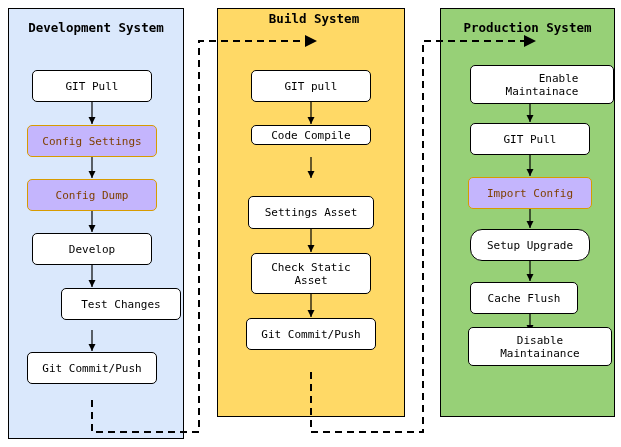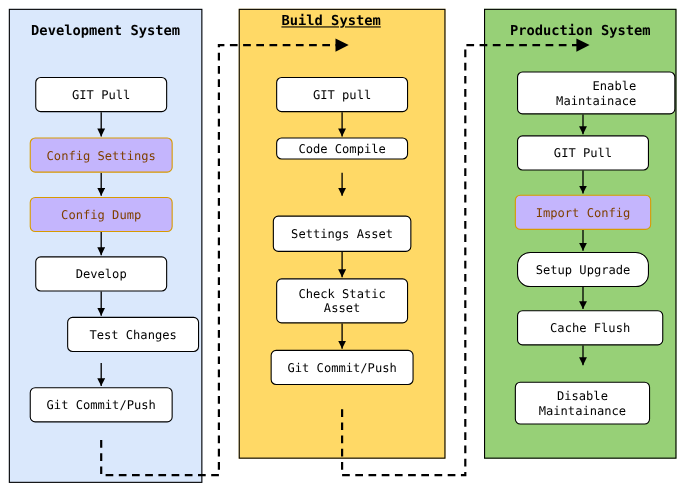--- a/index.html
+++ b/index.html
@@ -64,21 +64,21 @@
 </head>
 <body>
 
 <div id="canvas">
 
   <div class="column" id="col-development" style="left:8px; top:8px; width:176px; height:431px; background:#dae8fc;"></div>
   <div class="column" id="col-build" style="left:217px; top:8px; width:188px; height:409px; background:#ffd966;"></div>
   <div class="column" id="col-production" style="left:440px; top:8px; width:175px; height:409px; background:#97d077;"></div>
 
   <div class="col-title" style="left:8px; top:20px; width:176px;">Development System</div>
-  <div class="col-title" style="left:203px; top:11px; width:196px;text-decoration:underline;">Build System</div>
+  <div class="col-title" style="left:216px; top:11px; width:196px;">Build System</div>
   <div class="col-title" style="left:440px; top:20px; width:175px;">Production System</div>
 
   <svg class="layer" viewBox="0 0 621 447">
     <defs>
       <marker id="arrow" markerWidth="8" markerHeight="8" refX="6" refY="3" orient="auto" markerUnits="strokeWidth">
         <path d="M0,0 L6,3 L0,6 z" fill="#000000"></path>
       </marker>
     </defs>
 
     <g stroke="#000000" stroke-width="1.2" fill="none" marker-end="url(#arrow)">
@@ -127,17 +127,17 @@
   <div class="node" style="left:248px; top:196px; width:126px; height:33px;">Settings Asset</div>
   <div class="node" style="left:251px; top:253px; width:120px; height:41px;">Check Static
 Asset</div>
   <div class="node" style="left:246px; top:318px; width:130px; height:32px;">Git Commit/Push</div>
 
   <div class="node" style="left:470px; top:65px; width:144px; height:39px;text-align:right;">Enable
 Maintainace</div>
   <div class="node" style="left:470px; top:123px; width:120px; height:32px;">GIT Pull</div>
   <div class="node highlight" style="left:468px; top:177px; width:124px; height:32px;">Import Config</div>
   <div class="node" style="left:470px; top:229px; width:120px; height:32px;border-radius:12px;">Setup Upgrade</div>
-  <div class="node" style="left:470px; top:282px; width:133px; height:32px;">Cache Flush</div>
-  <div class="node" style="left:468px; top:347px; width:123px; height:39px;">Disable
+  <div class="node" style="left:470px; top:282px; width:108px; height:32px;">Cache Flush</div>
+  <div class="node" style="left:468px; top:327px; width:144px; height:39px;">Disable
 Maintainance</div>
 
 </div>
 
 </body></html>

